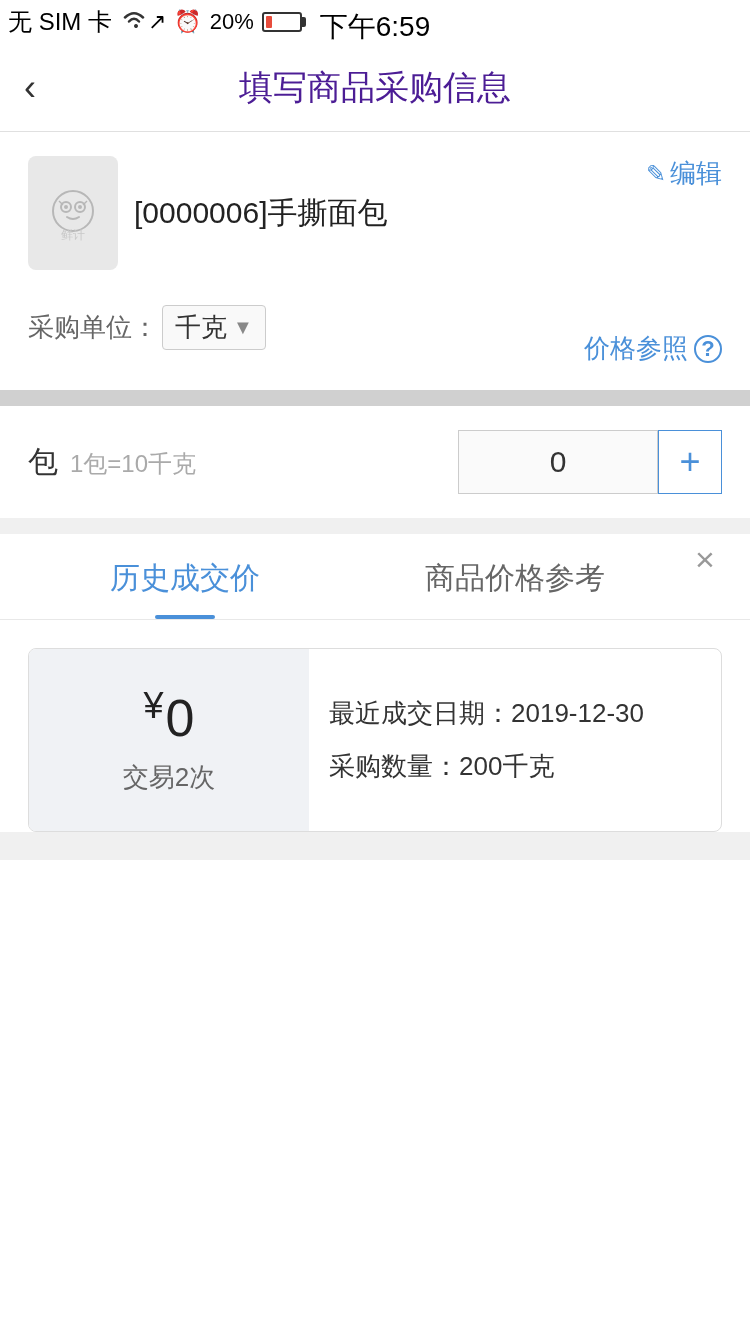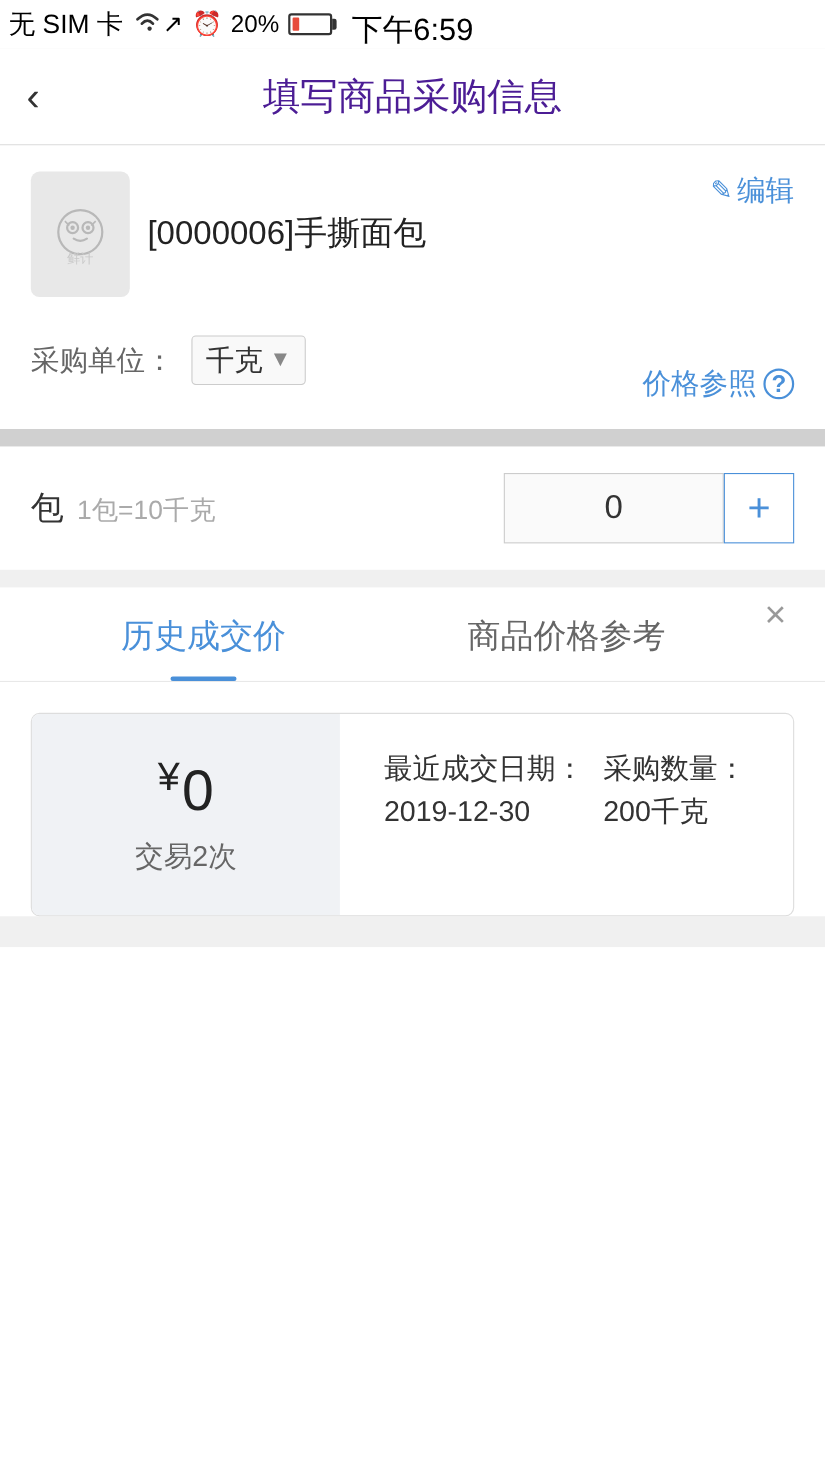--- a/index.html
+++ b/index.html
@@ -329,23 +329,23 @@
       font-size: 36px;
       vertical-align: super;
       margin-right: 2px;
     }
     .history-trades {
       font-size: 26px;
       color: #666;
     }
     .history-details {
       flex: 1;
-      padding: 30px 40px;
-      display: flex;
-      flex-direction: row;
+      padding: 30px 20px;
+      display: flex;
+      flex-direction: column;
       justify-content: center;
       gap: 14px;
     }
     .history-detail-row {
       font-size: 26px;
       color: #333;
       line-height: 1.5;
     }
 
     
@@ -409,21 +409,21 @@
       <span class="product-name">
         <span>[0000006]</span><span>手撕面包</span>
       </span>
     </div>
     <div class="edit-btn">
       <span class="edit-icon">✎</span>
       <span>编辑</span>
     </div>
   </div>
   <div class="product-unit-row">
-    <div style="display:flex;align-items:center;gap:16px;">
+    <div style="display:flex;align-items:center;gap:4px;">
       <span class="unit-label">采购单位：</span>
       <div class="unit-select">
         <span>千克</span>
         <span class="arrow">▼</span>
       </div>
     </div>
     <div class="price-ref">
       <span>价格参照</span>
       <div class="help-icon">
         <span>?</span>

